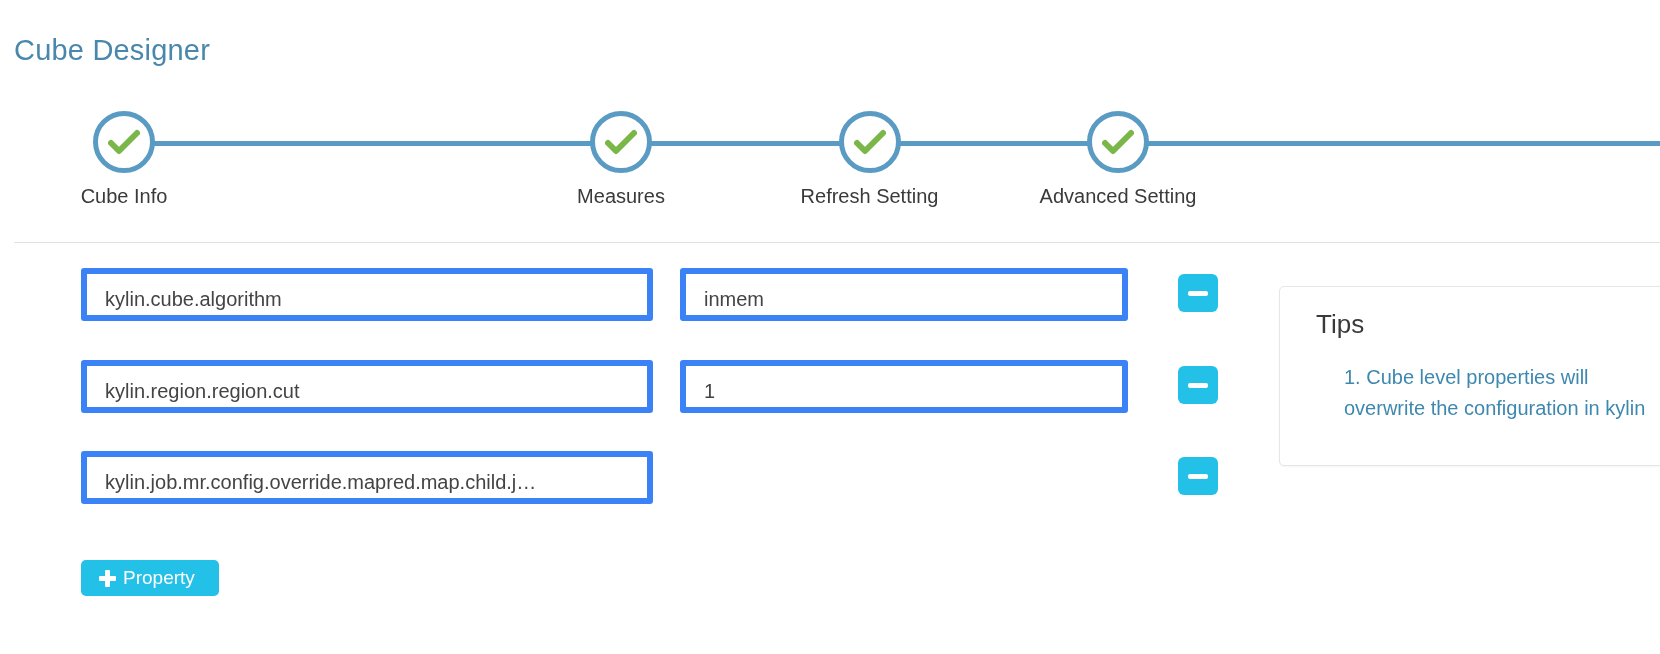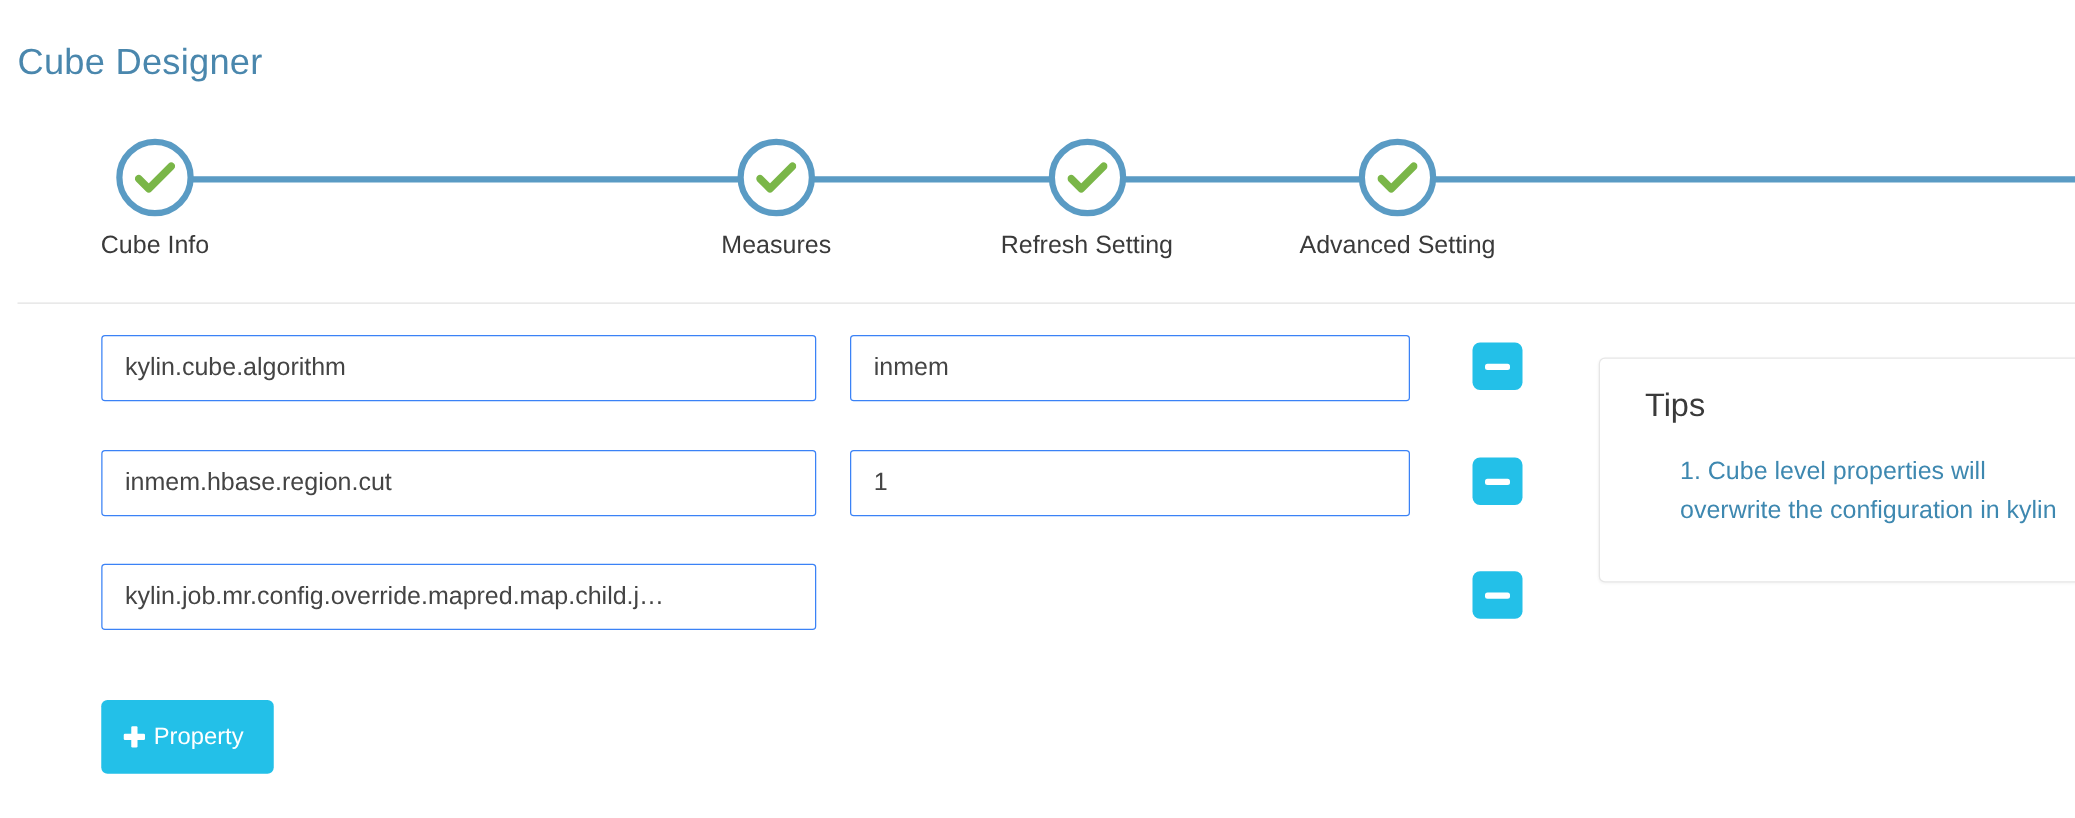--- a/index.html
+++ b/index.html
@@ -80,21 +80,21 @@
     width: 1280px;
   }
   .prop-row {
     position: relative;
     height: 91.5px;
   }
   .txt-input {
     position: absolute;
     top: 0;
     height: 53px;
-    border: 1px solid #3b82f6;
+    border: 6px solid #3b82f6;
     border-radius: 3px;
     background: #fff;
     padding: 0 18px;
     font-size: 20px;
     color: #444;
     font-family: "Liberation Sans", sans-serif;
     line-height: 51px;
     white-space: nowrap;
     overflow: hidden;
     text-overflow: ellipsis;
@@ -116,21 +116,21 @@
     position: absolute;
     left: 10px; top: 17px;
     width: 20px; height: 5px;
     border-radius: 2px;
     background: #ffffff;
   }
 
   .add-btn {
     position: absolute;
     left: 81px; top: 292px;
-    height: 59px;
+    height: 36px;
     min-width: 138px;
     background: #23c0e8;
     border: none;
     border-radius: 5px;
     color: #ffffff;
     font-size: 19px;
     font-family: "Liberation Sans", sans-serif;
     cursor: pointer;
     padding: 0 18px;
     display: flex;
@@ -230,21 +230,21 @@
   <div class="prop-form">
 
     <div class="prop-row">
         <div class="txt-input txt-key">kylin.cube.algorithm</div>
         <div class="txt-input txt-value">inmem</div>
         <button class="minus-btn" style="background: rgb(35, 192, 232);">
           <span class="bar"></span>
         </button>
       </div>
       <div class="prop-row">
-        <div class="txt-input txt-key">inmem.hbase.region.cut</div>
+        <div class="txt-input txt-key">kylin.region.region.cut</div>
         <div class="txt-input txt-value">1</div>
         <button class="minus-btn" style="background: rgb(35, 192, 232);">
           <span class="bar"></span>
         </button>
       </div>
       <div class="prop-row">
         <div class="txt-input txt-key">kylin.job.mr.config.override.mapred.map.child.j…</div>
         <button class="minus-btn" style="background: rgb(35, 192, 232);">
           <span class="bar"></span>
         </button>

